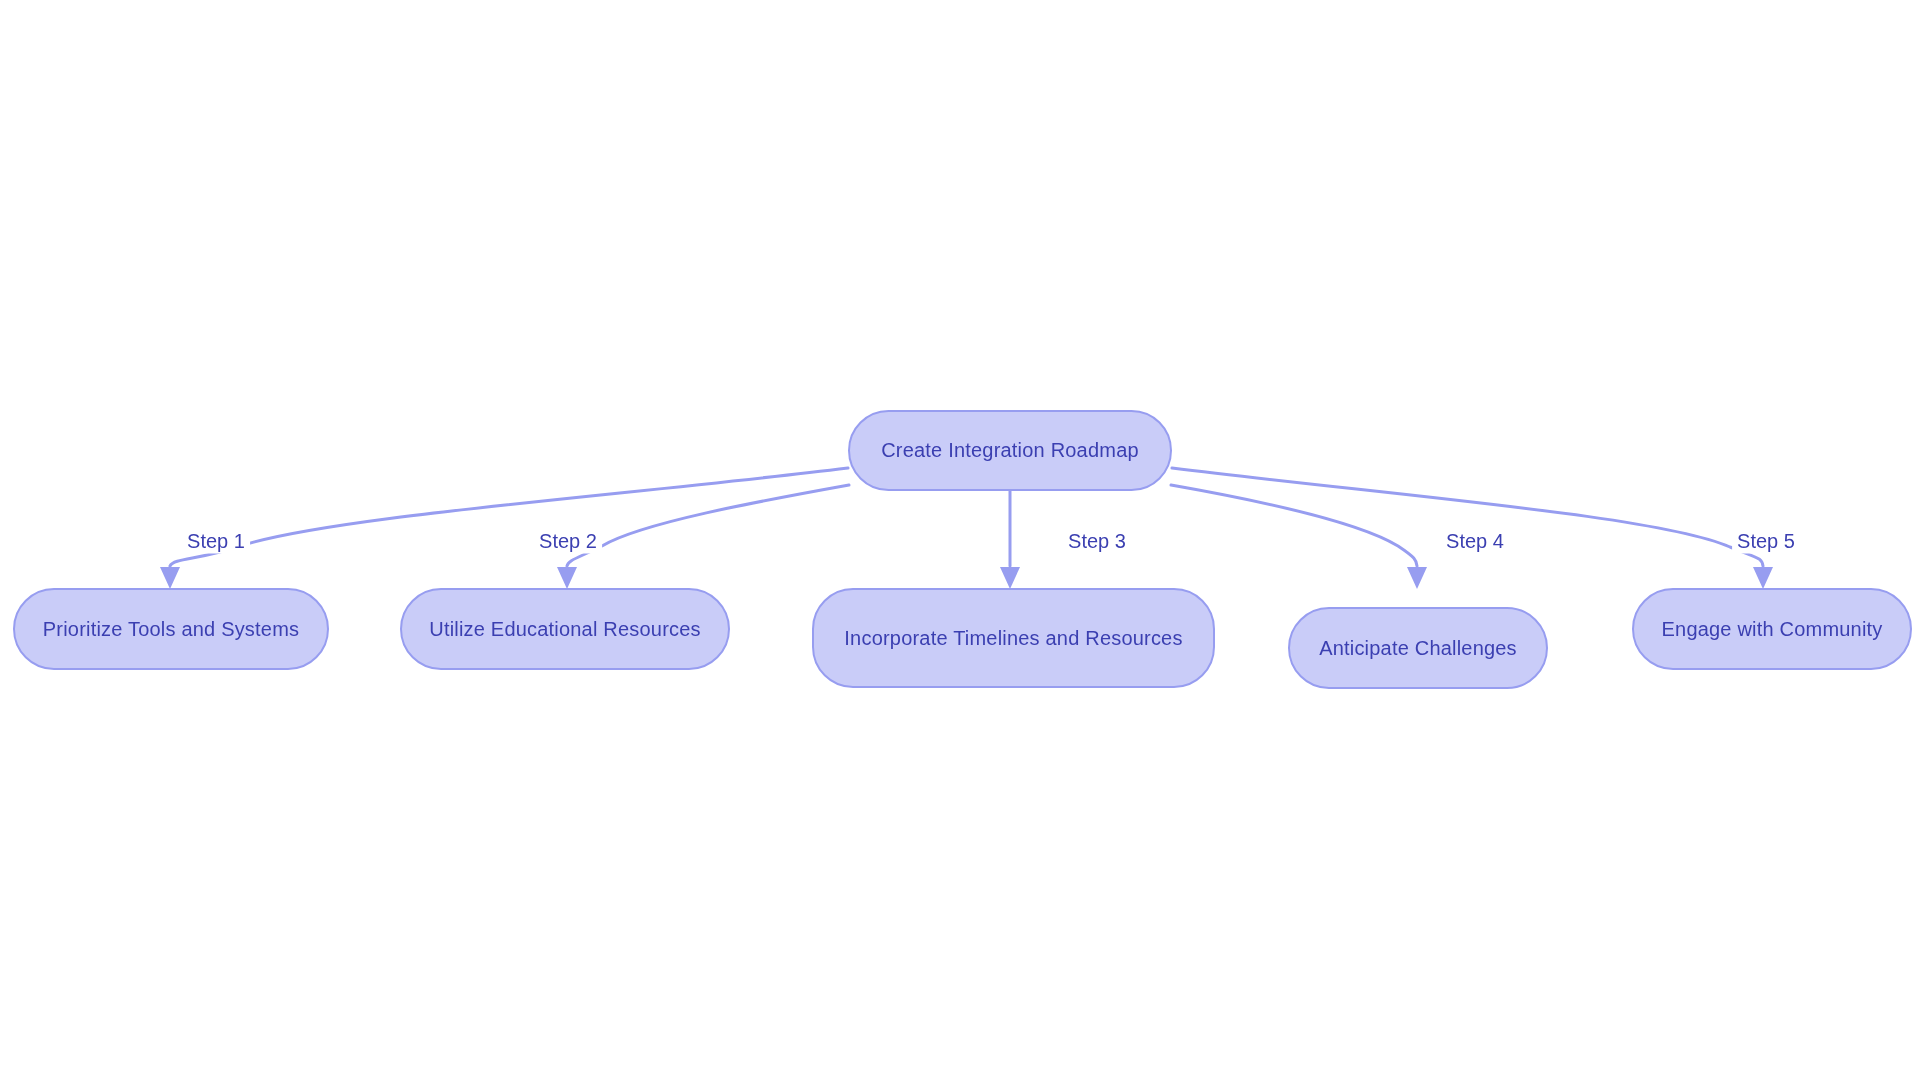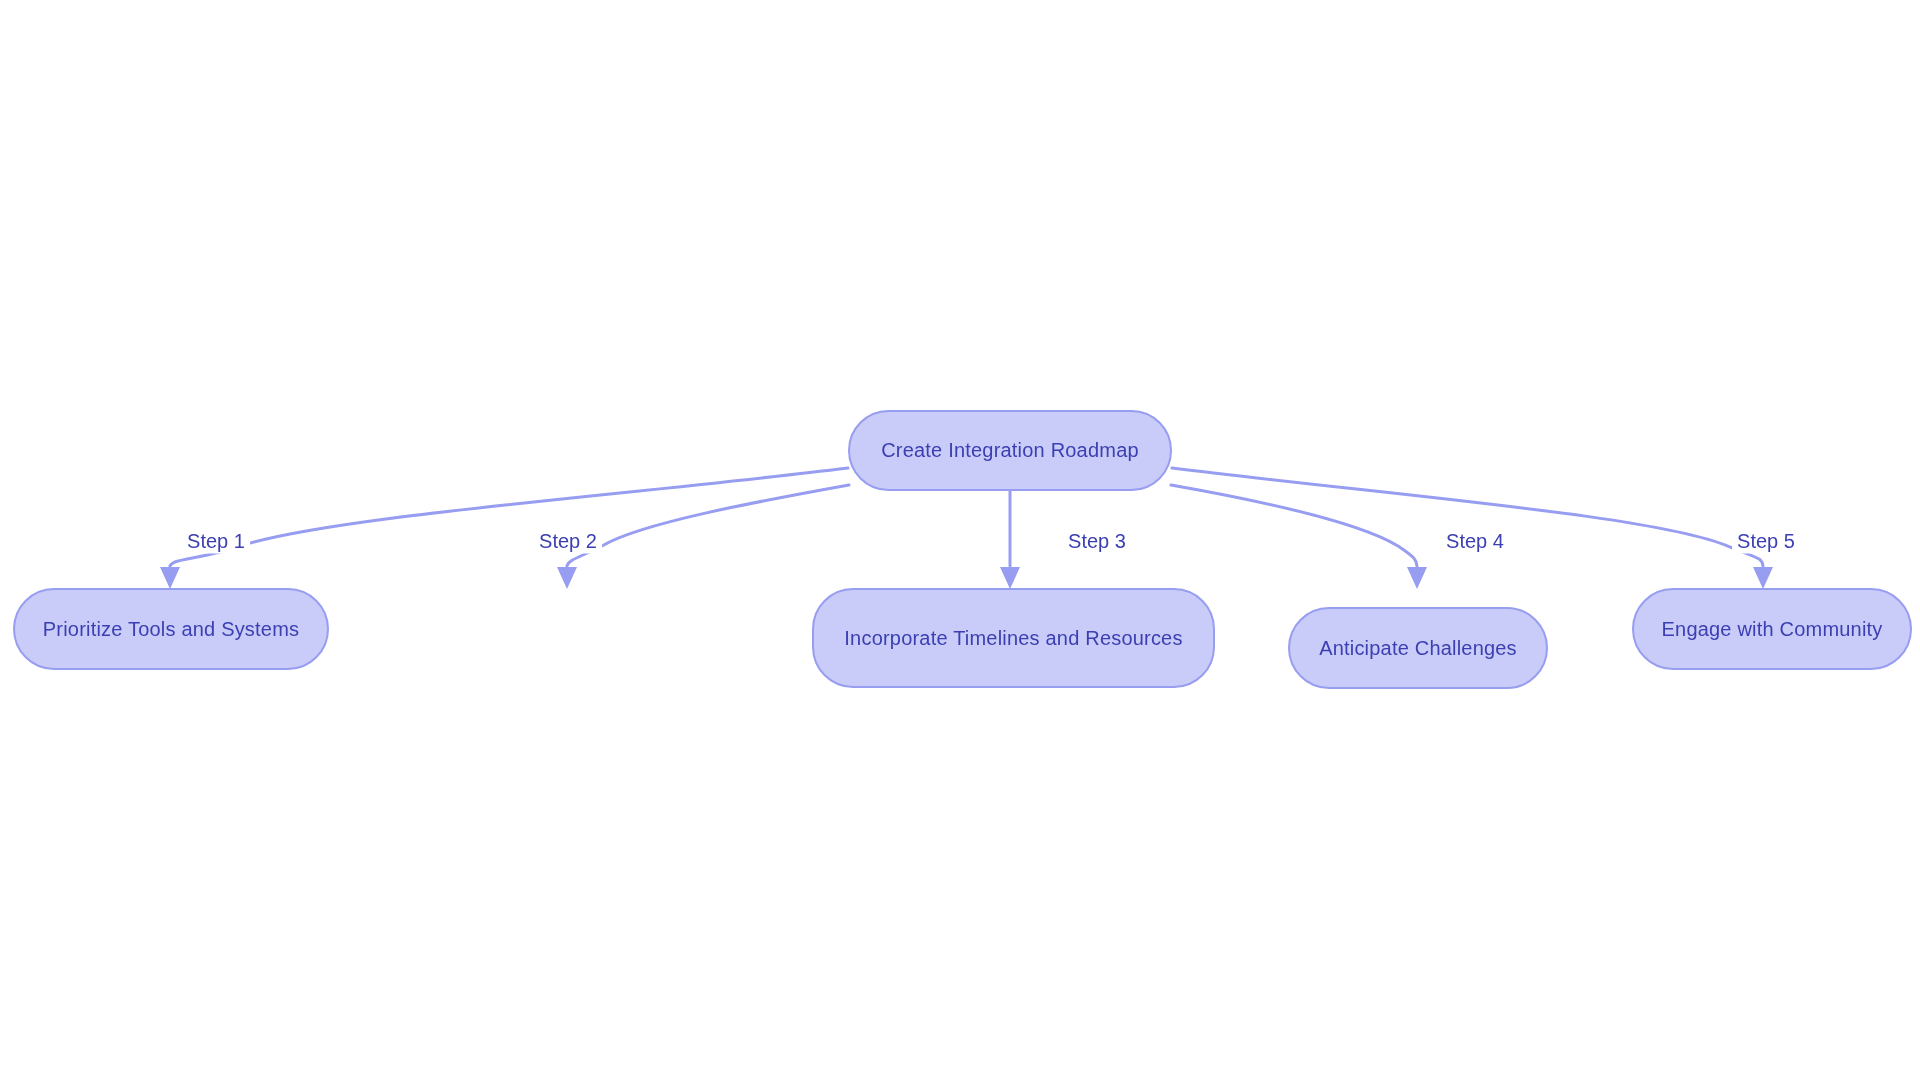--- a/index.html
+++ b/index.html
@@ -100,20 +100,23 @@
     </g>
   </svg>
 
   <div class="node root">
     <span>Create Integration Roadmap</span>
   </div>
 
   <div class="node s1">
     <span>Prioritize Tools and Systems</span>
   </div>
+  <div class="node s2">
+    <span>Utilize Educational Resources</span>
+  </div>
   <div class="node s3">
     <span>Incorporate Timelines and Resources</span>
   </div>
   <div class="node s4">
     <span>Anticipate Challenges</span>
   </div>
   <div class="node s5">
     <span>Engage with Community</span>
   </div>
 

